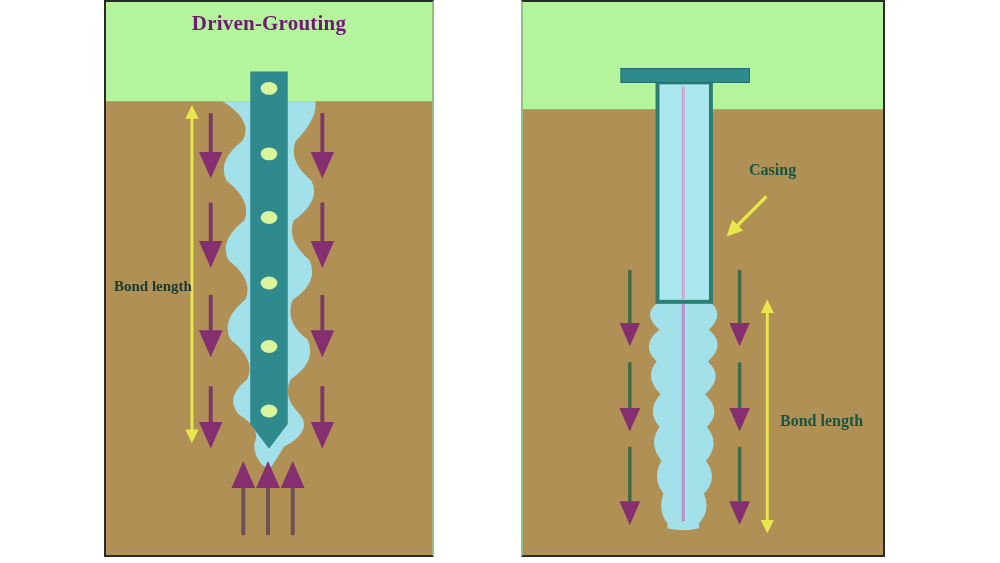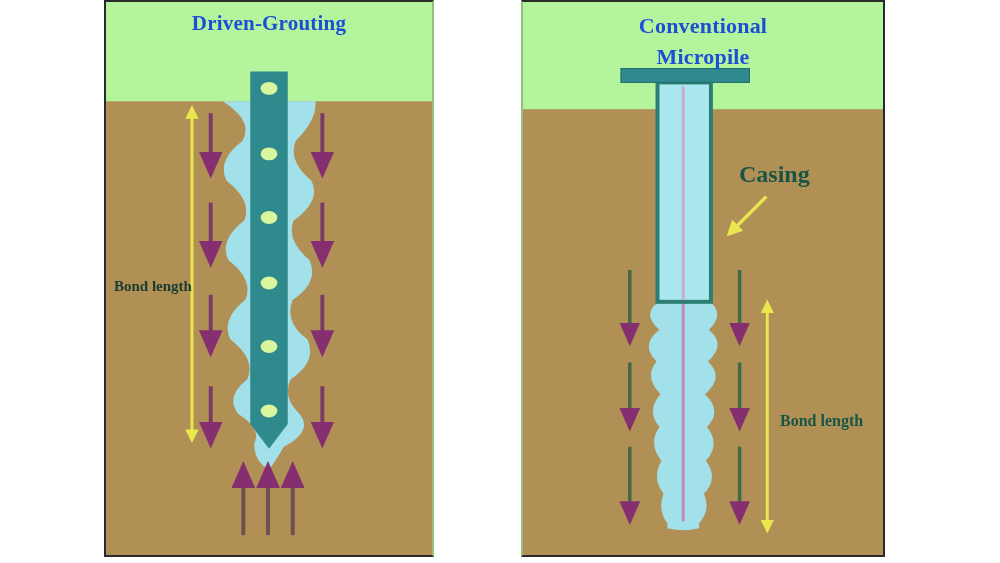--- a/index.html
+++ b/index.html
@@ -4,24 +4,24 @@
 <style>
   html,body{margin:0;padding:0;background:#ffffff;}
   .stage{position:relative;width:1000px;height:563px;background:#ffffff;overflow:hidden;
          font-family:"Liberation Serif", serif;}
   .panel{position:absolute;top:0;height:557px;box-sizing:border-box;
          border:2px solid #2a2a2a;background:#b3f49c;}
   .panel-left{left:104px;width:330px;border-right-color:rgba(40,40,40,.25);}
   .panel-right{left:521px;width:364px;border-left-color:rgba(40,40,40,.25);}
   .panel svg{position:absolute;left:0;top:0;width:100%;height:100%;display:block;}
   .ptitle{position:absolute;left:0;top:6px;width:100%;text-align:center;
-          font-weight:bold;font-size:21px;line-height:31px;color:#1d4ed8;letter-spacing:.2px;}
+          font-weight:bold;font-size:21px;line-height:31px;color:#701a75;letter-spacing:.2px;}
   .lbl{position:absolute;font-weight:bold;color:#175544;white-space:nowrap;}
   .lbl-bond-left{left:8px;top:276px;font-size:15px;color:#1c3b30;}
-  .lbl-casing{left:216px;top:159px;font-size:24px;}
+  .lbl-casing{left:226px;top:159px;font-size:16px;}
   .lbl-bond-right{left:257px;top:410px;font-size:16px;}
 </style>
 </head>
 <body>
 
 <div class="stage">
 
   <svg width="0" height="0" style="position:absolute">
     <defs>
       <marker id="hd-purple" markerUnits="strokeWidth" markerWidth="7" markerHeight="7" refX="0.6" refY="3" orient="auto-start-reverse">
@@ -113,21 +113,17 @@
         <line x1="219" y1="270" x2="219" y2="325" marker-end="url(#hd-purple)"></line>
         <line x1="219" y1="363" x2="219" y2="411" marker-end="url(#hd-purple)"></line>
         <line x1="219" y1="448" x2="219" y2="505" marker-end="url(#hd-purple)"></line>
       </g>
 
       <line x1="247" y1="312" x2="247" y2="523" stroke="#e9e74e" stroke-width="3" marker-start="url(#hd-yellow)" marker-end="url(#hd-yellow)"></line>
 
       <line x1="246" y1="196" x2="216" y2="226" stroke="#e9e74e" stroke-width="3.5" marker-end="url(#hd-yellow)"></line>
     </svg>
 
-    <div class="ptitle" style="top:8px;font-size:22px;">
-      <div>Conventional</div>
-      <div>Micropile</div>
-    </div>
     <div class="lbl lbl-casing">Casing</div>
     <div class="lbl lbl-bond-right">Bond length</div>
   </div>
 
 </div>
 
 </body></html>

